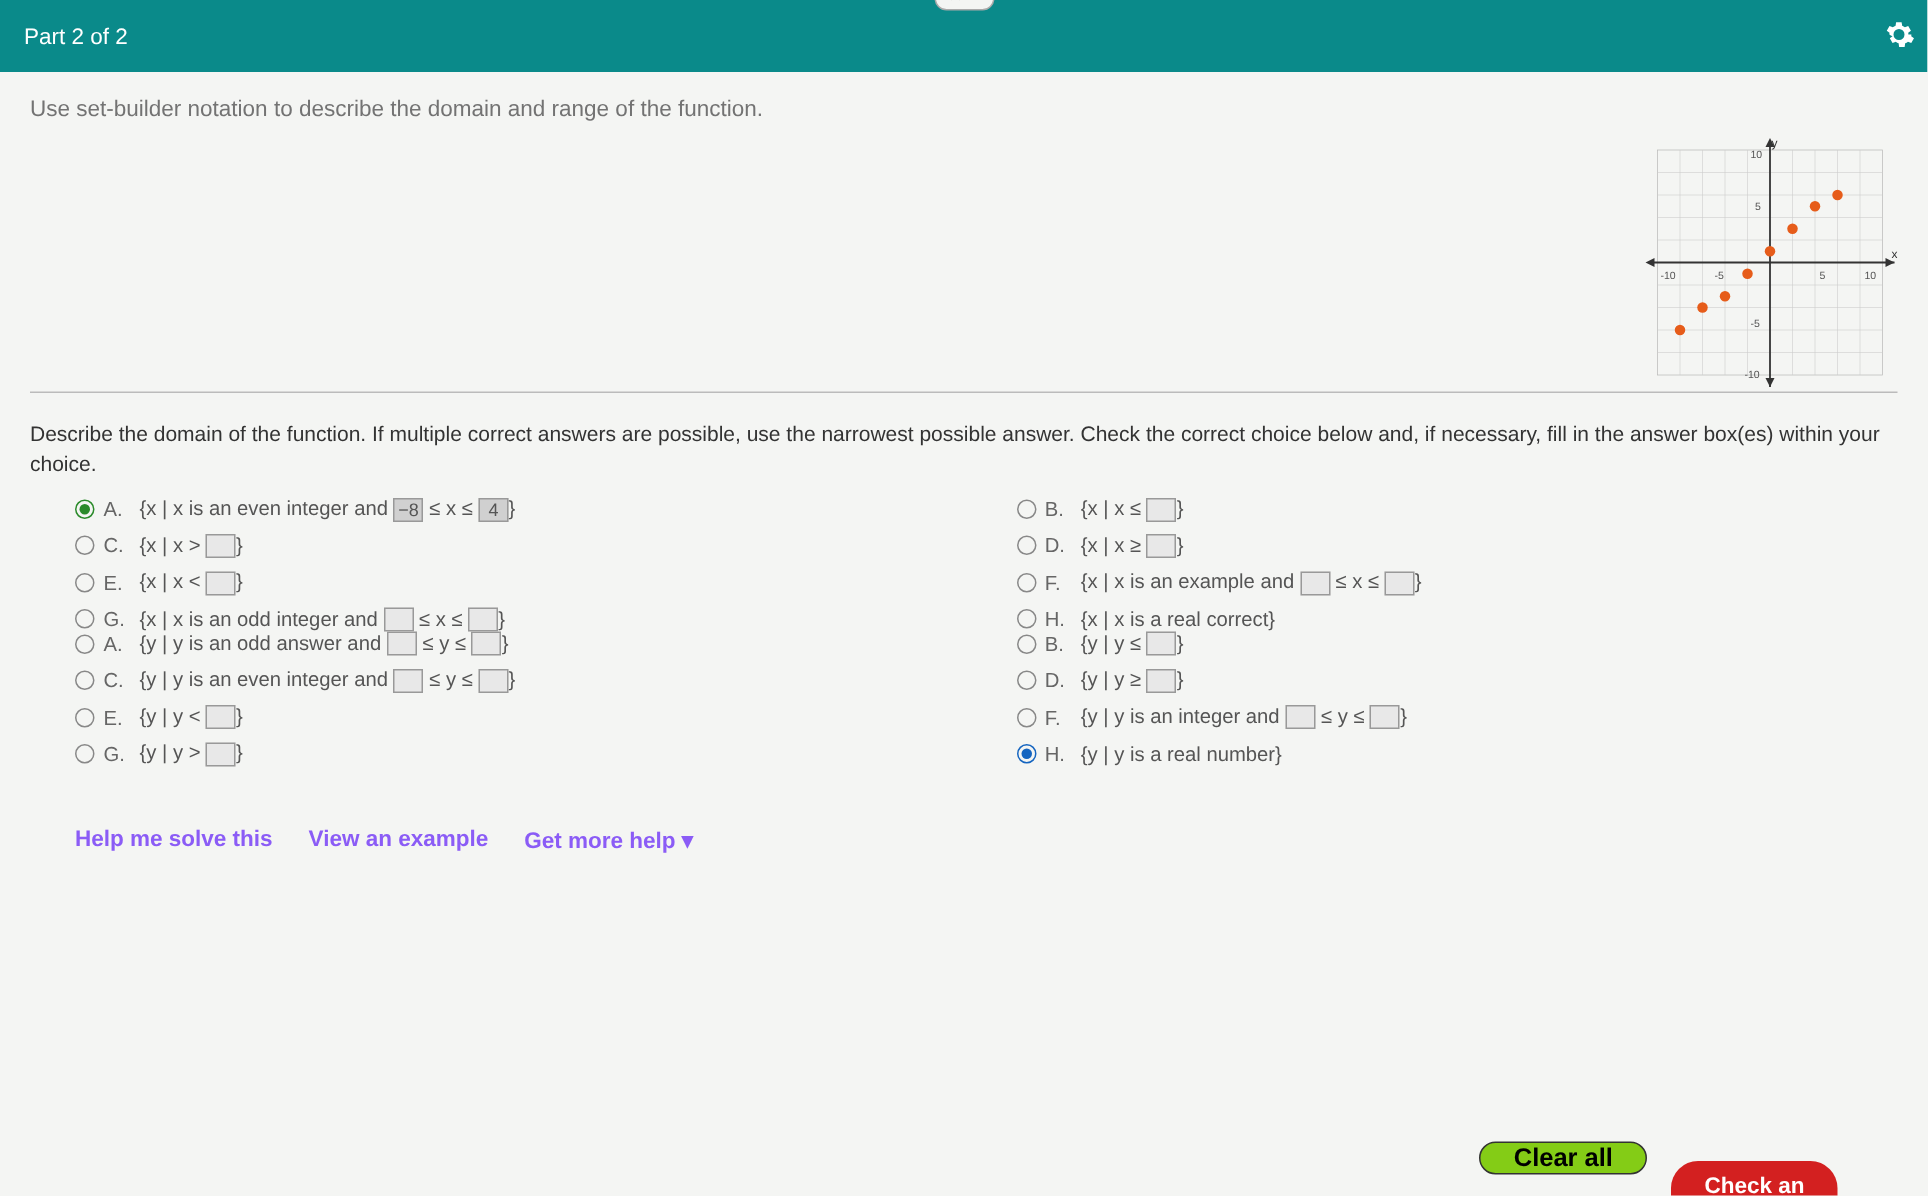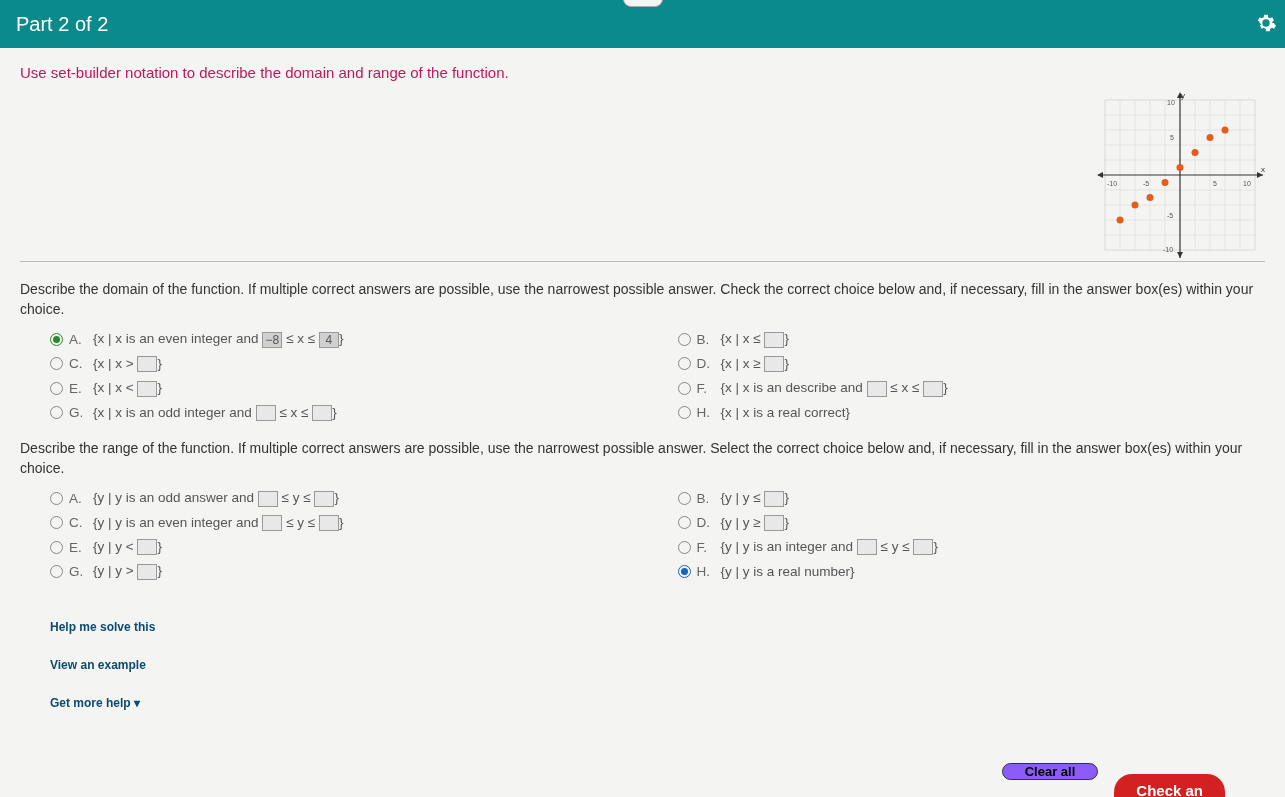--- a/index.html
+++ b/index.html
@@ -12,37 +12,37 @@
     overflow: hidden;
     position: relative;
   }
   .top-bar {
     background: linear-gradient(#0a8a8a, #0a8a8a);
     color: #fff;
     height: 48px;
     display: flex;
     align-items: center;
     padding: 12px 16px;
-    font-size: 20px;
+    font-size: 15px;
     position: relative;
     text-align: right;
   }
   .gear {
     position: absolute;
     right: 8px;
     top: 12px;
     width: 22px;
     height: 22px;
   }
   .content {
     padding: 16px 20px 0 20px;
   }
   .question-text {
     font-size: 15px;
-    color: #be185d;
+    color: #737373;
     margin-bottom: 10px;
   }
   .graph-wrap {
     position: absolute;
     right: 20px;
     top: 90px;
     width: 170px;
     height: 180px;
   }
   .divider {
@@ -128,43 +128,42 @@
     padding: 0 2px;
     font-size: 12px;
     text-align: center;
   }
   .fill-box.filled {
     background: #d0d0d0;
   }
   .help-bar {
     margin-top: 30px;
     padding: 10px 30px;
-    font-size: 12px;
+    font-size: 15px;
     font-weight: bold;
-    color: #0c4a6e;
+    color: #8b5cf6;
     display: flex;
     gap: 24px;
-    flex-direction: column;
   }
   .help-bar span { cursor: pointer; }
   .bottom-buttons {
     position: absolute;
     bottom: 12px;
     right: 60px;
     display: flex;
     gap: 16px;
     align-items: center;
   }
   .btn-clear {
     border: 1.5px solid #333;
     border-radius: 18px;
     padding: 0 22px;
-    font-size: 13px;
+    font-size: 17px;
     font-weight: bold;
-    background: #8b5cf6;
+    background: #84cc16;
     cursor: pointer;
   }
   .btn-check {
     border: none;
     border-radius: 18px 18px 0 0;
     padding: 8px 22px 2px 22px;
     font-size: 15px;
     font-weight: bold;
     background: #d32020;
     color: #fff;
@@ -270,35 +269,34 @@
       <span><span>{x | x ≥ </span><span class="fill-box"></span><span>}</span></span>
     </div>
     <div class="choice">
       <span class="radio"></span>
       <span class="letter">E.</span>
       <span><span>{x | x &lt; </span><span class="fill-box"></span><span>}</span></span>
     </div>
     <div class="choice">
       <span class="radio"></span>
       <span class="letter">F.</span>
-      <span><span>{x | x is an describe and </span><span class="fill-box"></span><span> ≤ x ≤ </span><span class="fill-box"></span><span>}</span></span>
+      <span><span>{x | x is an example and </span><span class="fill-box"></span><span> ≤ x ≤ </span><span class="fill-box"></span><span>}</span></span>
     </div>
     <div class="choice">
       <span class="radio"></span>
       <span class="letter">G.</span>
       <span><span>{x | x is an odd integer and </span><span class="fill-box"></span><span> ≤ x ≤ </span><span class="fill-box"></span><span>}</span></span>
     </div>
     <div class="choice">
       <span class="radio"></span>
       <span class="letter">H.</span>
       <span>{x | x is a real correct}</span>
     </div>
   </div>
 
-  <div class="prompt">Describe the range of the function. If multiple correct answers are possible, use the narrowest possible answer. Select the correct choice below and, if necessary, fill in the answer box(es) within your choice.</div>
   <div class="choices">
     <div class="choice">
       <span class="radio"></span>
       <span class="letter">A.</span>
       <span><span>{y | y is an odd answer and </span><span class="fill-box"></span><span> ≤ y ≤ </span><span class="fill-box"></span><span>}</span></span>
     </div>
     <div class="choice">
       <span class="radio"></span>
       <span class="letter">B.</span>
       <span><span>{y | y ≤ </span><span class="fill-box"></span><span>}</span></span>

